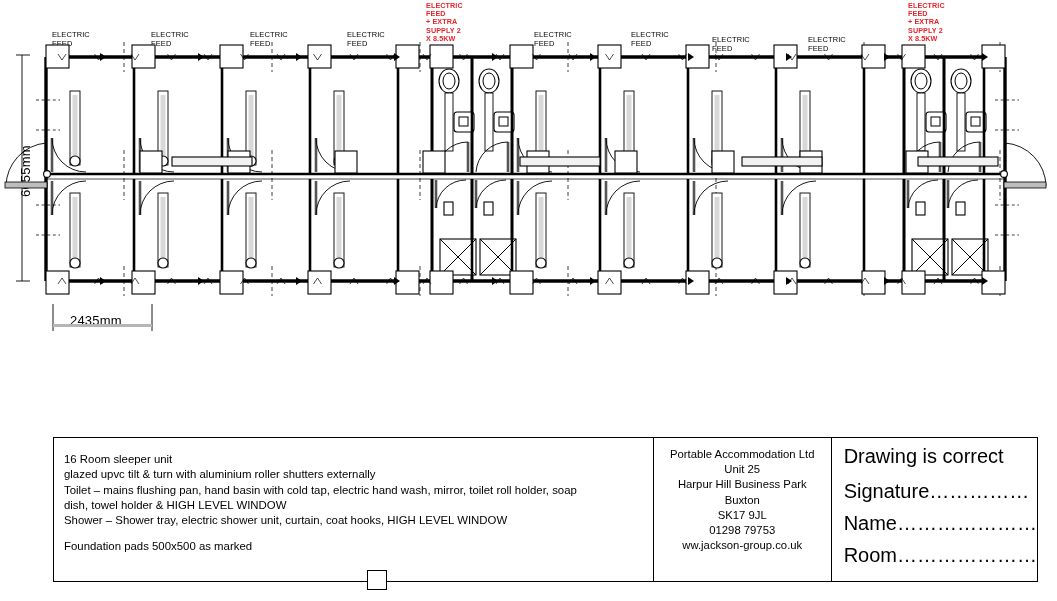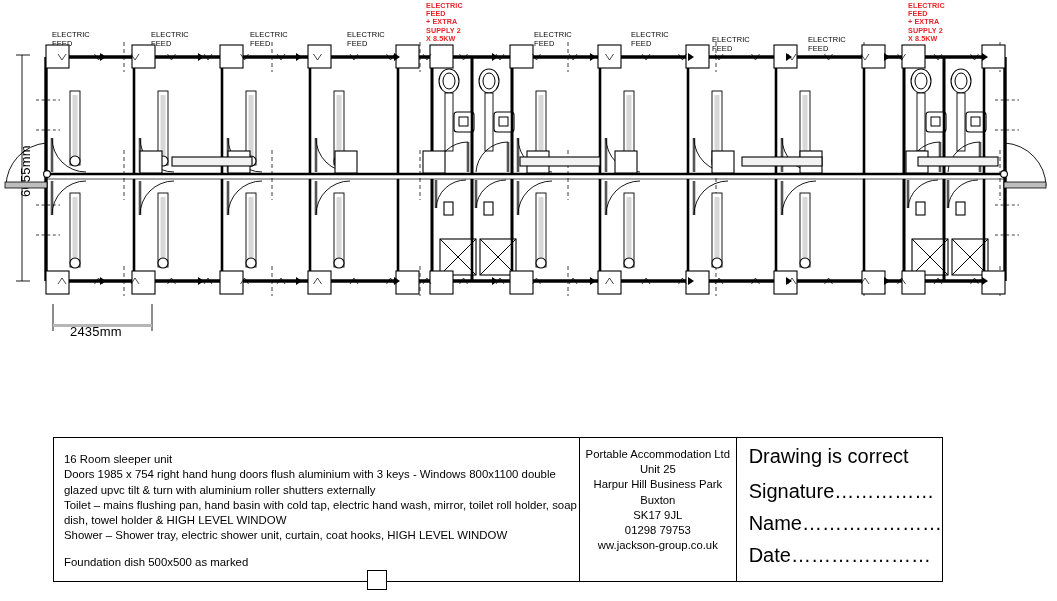--- a/index.html
+++ b/index.html
@@ -15,21 +15,21 @@
   .dim-text{font-size:13px;letter-spacing:.2px;}
   .dim-v{transform:rotate(-90deg);transform-origin:left top;white-space:nowrap;}
 
   
   .feed{position:absolute;font-size:7.5px;line-height:8.5px;
         white-space:nowrap;font-weight:400;letter-spacing:.1px;}
   .feed.black{color:#000;}
   .feed.red{color:#e8232a;font-weight:bold;font-size:7.2px;line-height:8.2px;}
 
   
-  .tb-outer{position:absolute;left:53px;top:437px;width:890px;height:145px;
+  .tb-outer{position:absolute;left:53px;top:437px;width:985px;height:145px;
             border:1.6px solid #000;background:#fff;box-sizing:border-box;display:flex;}
   .tb-cell{box-sizing:border-box;height:100%;}
   .tb-left{width:625px;border-right:1.6px solid #000;padding:14px 0 0 10px;}
   .tb-mid{width:185px;border-right:1.6px solid #000;padding:9px 4px 0 4px;text-align:center;}
   .tb-right{flex:1;padding:11px 0 0 12px;}
 
   .spec-line{font-size:11.4px;line-height:15.3px;white-space:nowrap;}
   .spec-gap{height:11px;}
   .pad-swatch{position:absolute;left:367px;top:570px;width:20px;height:20px;
               border:1.4px solid #000;box-sizing:border-box;background:#fff;}
@@ -58,21 +58,21 @@
   .dot{fill:#000;}
   .dimline{stroke:#000;stroke-width:.9;fill:none;}
 </style>
 </head>
 <body>
 
 <div id="stage">
 
   <div class="abs dim-text dim-v" style="left:18px;top:197px;">6055mm</div>
 
-  <div class="abs dim-text" style="left:70px;top:324px;">2435mm</div>
+  <div class="abs dim-text" style="left:70px;top:313px;">2435mm</div>
 
   <div id="feeds">
       <div class="feed black" style="left: 52px; top: 31px;">
         <div>ELECTRIC</div>
         <div>FEED</div>
       </div>
       <div class="feed black" style="left: 151px; top: 31px;">
         <div>ELECTRIC</div>
         <div>FEED</div>
       </div>
@@ -481,45 +481,44 @@
         <path class="dash-g" d="M36 235 L60 235"></path>
         <path class="dash-g" d="M995 235 L1019 235"></path>
       </g>
   </svg>
 
   <div class="tb-outer">
 
     <div class="tb-cell tb-left">
       <div id="spec">
           <div class="spec-line">16 Room sleeper unit</div>
-          <div class="spec-line">Doors  1985 x 754 right hand hung doors flush aluminium with 3 keys - Windows 800x1100 double</div>
           <div class="spec-line">glazed upvc tilt &amp; turn with aluminium roller shutters externally</div>
           <div class="spec-line">Toilet – mains flushing pan, hand basin with cold tap, electric hand wash, mirror, toilet roll holder, soap</div>
           <div class="spec-line">dish, towel holder &amp; HIGH LEVEL WINDOW</div>
           <div class="spec-line">Shower – Shower tray, electric shower unit, curtain, coat hooks,  HIGH LEVEL WINDOW</div>
         </div>
       <div class="spec-gap"></div>
-      <div class="spec-line">Foundation dish 500x500 as marked</div>
+      <div class="spec-line">Foundation pads 500x500 as marked</div>
     </div>
 
     <div class="tb-cell tb-mid">
       <div id="co">
           <div class="co-line">Portable Accommodation Ltd</div>
           <div class="co-line">Unit 25</div>
           <div class="co-line">Harpur Hill Business Park</div>
           <div class="co-line">Buxton</div>
           <div class="co-line">SK17 9JL</div>
           <div class="co-line">01298 79753</div>
           <div class="co-line">ww.jackson-group.co.uk</div>
         </div>
     </div>
 
     <div class="tb-cell tb-right">
       <div class="ok-line first">Drawing is correct</div>
       <div class="ok-line">Signature……………</div>
       <div class="ok-line">Name…………………</div>
-      <div class="ok-line">Date…………………</div>
+      <div class="ok-line">Room…………………</div>
     </div>
   </div>
 
   <div class="pad-swatch"></div>
 
 </div>
 
 </body></html>

